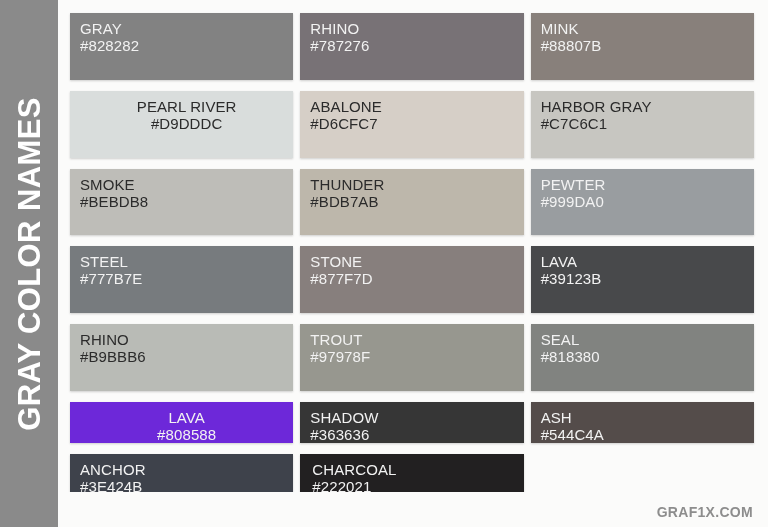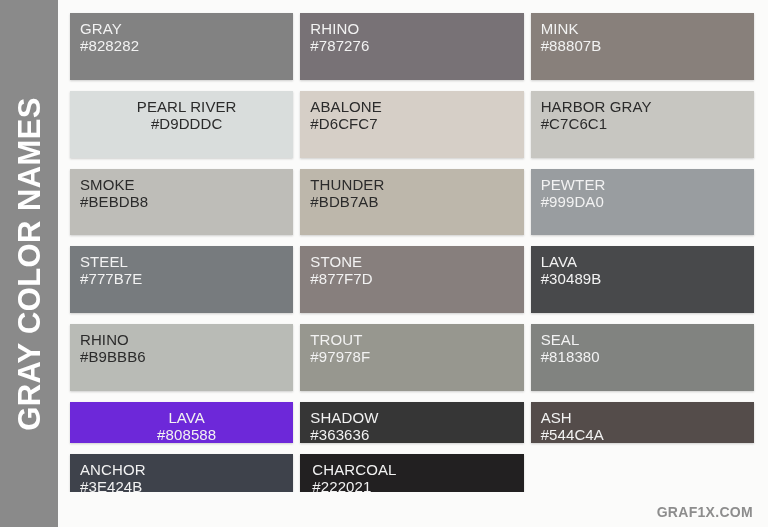--- a/index.html
+++ b/index.html
@@ -161,21 +161,21 @@
       <div class="swatch light-text" style="background: rgb(119, 123, 126);">
         <span class="label">STEEL</span>
         <span class="hexcode">#777B7E</span>
       </div>
       <div class="swatch light-text" style="background: rgb(135, 127, 125);">
         <span class="label">STONE</span>
         <span class="hexcode">#877F7D</span>
       </div>
       <div class="swatch light-text" style="background: rgb(72, 73, 75);">
         <span class="label">LAVA</span>
-        <span class="hexcode">#30489B</span>
+        <span class="hexcode">#39123B</span>
       </div>
       <div class="swatch dark-text" style="background: rgb(185, 187, 182);">
         <span class="label">RHINO</span>
         <span class="hexcode">#B9BBB6</span>
       </div>
       <div class="swatch light-text" style="background: rgb(151, 151, 143);">
         <span class="label">TROUT</span>
         <span class="hexcode">#97978F</span>
       </div>
       <div class="swatch light-text" style="background: rgb(129, 131, 128);">

